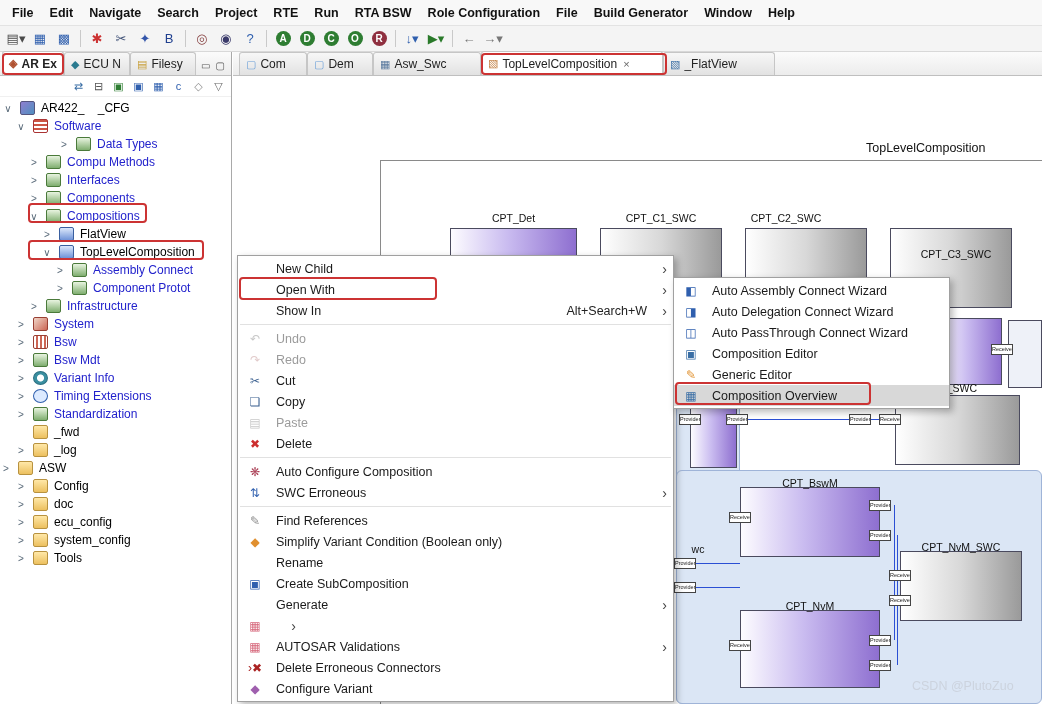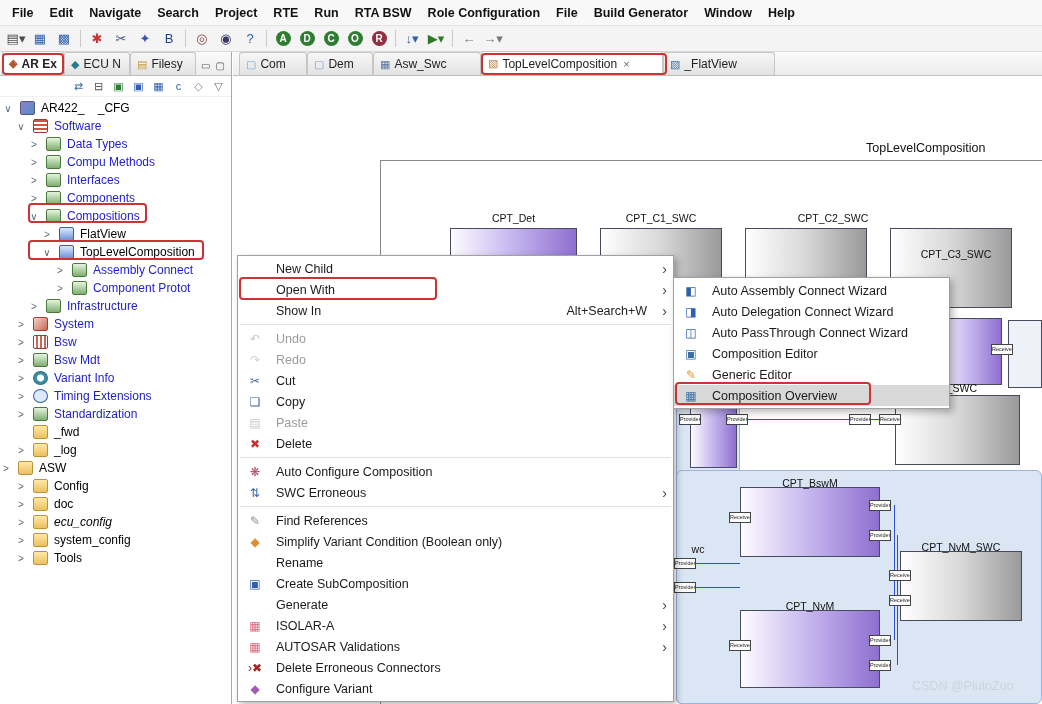--- a/index.html
+++ b/index.html
@@ -308,77 +308,77 @@
           <span class="ticon"></span>
           <span class="tlabel">AR422_    _CFG</span>
         </div>
 
         <div class="trow color-blue arrow-open icon-software" style="padding-left: 15px;">
           <span class="arrow"></span>
           <span class="ticon"></span>
           <span class="tlabel">Software</span>
         </div>
 
+        <div class="trow color-blue arrow-closed icon-pkg" style="padding-left: 28px; margin-left: 30px;">
+          <span class="arrow"></span>
+          <span class="ticon"></span>
+          <span class="tlabel">Data Types</span>
+        </div>
+
         <div class="trow color-blue arrow-closed icon-pkg" style="padding-left: 28px;">
           <span class="arrow"></span>
           <span class="ticon"></span>
-          <span class="tlabel">Data Types</span>
+          <span class="tlabel">Compu Methods</span>
         </div>
 
         <div class="trow color-blue arrow-closed icon-pkg" style="padding-left: 28px;">
           <span class="arrow"></span>
           <span class="ticon"></span>
-          <span class="tlabel">Compu Methods</span>
+          <span class="tlabel">Interfaces</span>
         </div>
 
         <div class="trow color-blue arrow-closed icon-pkg" style="padding-left: 28px;">
           <span class="arrow"></span>
           <span class="ticon"></span>
-          <span class="tlabel">Interfaces</span>
+          <span class="tlabel">Components</span>
+        </div>
+
+        <div class="trow color-blue arrow-open icon-pkg" style="padding-left: 28px;">
+          <span class="arrow"></span>
+          <span class="ticon"></span>
+          <span class="tlabel">Compositions</span>
+        </div>
+
+        <div class="trow color-black arrow-closed icon-comp" style="padding-left: 41px;">
+          <span class="arrow"></span>
+          <span class="ticon"></span>
+          <span class="tlabel">FlatView</span>
+        </div>
+
+        <div class="trow color-black arrow-open icon-comp" style="padding-left: 41px;">
+          <span class="arrow"></span>
+          <span class="ticon"></span>
+          <span class="tlabel">TopLevelComposition</span>
+        </div>
+
+        <div class="trow color-blue arrow-closed icon-pkg" style="padding-left: 54px;">
+          <span class="arrow"></span>
+          <span class="ticon"></span>
+          <span class="tlabel">Assembly Connect</span>
+        </div>
+
+        <div class="trow color-blue arrow-closed icon-pkg" style="padding-left: 54px;">
+          <span class="arrow"></span>
+          <span class="ticon"></span>
+          <span class="tlabel">Component Protot</span>
         </div>
 
         <div class="trow color-blue arrow-closed icon-pkg" style="padding-left: 28px;">
           <span class="arrow"></span>
           <span class="ticon"></span>
-          <span class="tlabel">Components</span>
-        </div>
-
-        <div class="trow color-blue arrow-open icon-pkg" style="padding-left: 28px;">
-          <span class="arrow"></span>
-          <span class="ticon"></span>
-          <span class="tlabel">Compositions</span>
-        </div>
-
-        <div class="trow color-black arrow-closed icon-comp" style="padding-left: 41px;">
-          <span class="arrow"></span>
-          <span class="ticon"></span>
-          <span class="tlabel">FlatView</span>
-        </div>
-
-        <div class="trow color-black arrow-open icon-comp" style="padding-left: 41px;">
-          <span class="arrow"></span>
-          <span class="ticon"></span>
-          <span class="tlabel">TopLevelComposition</span>
-        </div>
-
-        <div class="trow color-blue arrow-closed icon-pkg" style="padding-left: 54px;">
-          <span class="arrow"></span>
-          <span class="ticon"></span>
-          <span class="tlabel">Assembly Connect</span>
-        </div>
-
-        <div class="trow color-blue arrow-closed icon-pkg" style="padding-left: 54px;">
-          <span class="arrow"></span>
-          <span class="ticon"></span>
-          <span class="tlabel">Component Protot</span>
-        </div>
-
-        <div class="trow color-blue arrow-closed icon-pkg" style="padding-left: 28px;">
-          <span class="arrow"></span>
-          <span class="ticon"></span>
           <span class="tlabel">Infrastructure</span>
         </div>
 
         <div class="trow color-blue arrow-closed icon-system" style="padding-left: 15px;">
           <span class="arrow"></span>
           <span class="ticon"></span>
           <span class="tlabel">System</span>
         </div>
 
         <div class="trow color-blue arrow-closed icon-bsw" style="padding-left: 15px;">
@@ -434,21 +434,21 @@
           <span class="ticon"></span>
           <span class="tlabel">Config</span>
         </div>
 
         <div class="trow color-black arrow-closed icon-folder" style="padding-left: 15px;">
           <span class="arrow"></span>
           <span class="ticon"></span>
           <span class="tlabel">doc</span>
         </div>
 
-        <div class="trow color-black arrow-closed icon-folder" style="padding-left: 15px; font-style: italic;">
+        <div class="trow color-black arrow-closed icon-folder" style="padding-left: 15px;">
           <span class="arrow"></span>
           <span class="ticon"></span>
           <span class="tlabel">ecu_config</span>
         </div>
 
         <div class="trow color-black arrow-closed icon-folder" style="padding-left: 15px;">
           <span class="arrow"></span>
           <span class="ticon"></span>
           <span class="tlabel">system_config</span>
         </div>
@@ -500,21 +500,21 @@
     <div class="canvas">
       <div class="dg-title" style="left:633px;top:65px;">TopLevelComposition</div>
       <div class="hline" style="left:147px;top:84px;width:662px;height:1px;"></div>
       <div class="vline" style="left:147px;top:84px;width:1px;height:544px;"></div>
 
       <div class="blue-region" style="left:443px;top:222px;width:64px;height:406px;"></div>
       <div class="blue-region" style="left:443px;top:394px;width:366px;height:234px;"></div>
 
       <div class="blk-label" style="left:217px;top:136px;width:127px;">CPT_Det</div>
       <div class="blk-label" style="left:367px;top:136px;width:122px;">CPT_C1_SWC</div>
-      <div class="blk-label" style="left:539px;top:136px;width:122px;">CPT_C2_SWC</div>
+      <div class="blk-label" style="left:492px;top:136px;width:122px;">CPT_C2_SWC</div>
       <div class="blk-label" style="left:662px;top:136px;width:122px;margin-top:36px;">CPT_C3_SWC</div>
 
       <div class="blk blk-purple" style="left:217px;top:152px;width:127px;height:80px;"></div>
       <div class="blk blk-gray" style="left:367px;top:152px;width:122px;height:80px;"></div>
       <div class="blk blk-gray" style="left:512px;top:152px;width:122px;height:80px;"></div>
       <div class="blk blk-gray" style="left:657px;top:152px;width:122px;height:80px;"></div>
 
       <div class="blk blk-purple" style="left:705px;top:242px;width:64px;height:67px;"></div>
       <div class="blk blk-light" style="left:775px;top:244px;width:34px;height:68px;"></div>
       <div class="blk-label" style="left:662px;top:306px;width:125px;">m_SWC</div>
@@ -686,21 +686,20 @@
 
       <div class="mitem submenu">
         <span class="mico"></span>
         <span class="mlabel">Generate</span>
         <span class="mshort"></span>
         <span class="marrow">›</span>
       </div>
 
       <div class="mitem submenu">
         <span class="mico" style="color: rgb(214, 102, 122);">▦</span>
-        <span class="mlabel">ISOLAR-A</span>
         <span class="mshort"></span>
         <span class="marrow">›</span>
       </div>
 
       <div class="mitem submenu">
         <span class="mico" style="color: rgb(214, 102, 122);">▦</span>
         <span class="mlabel">AUTOSAR Validations</span>
         <span class="mshort"></span>
         <span class="marrow">›</span>
       </div>

